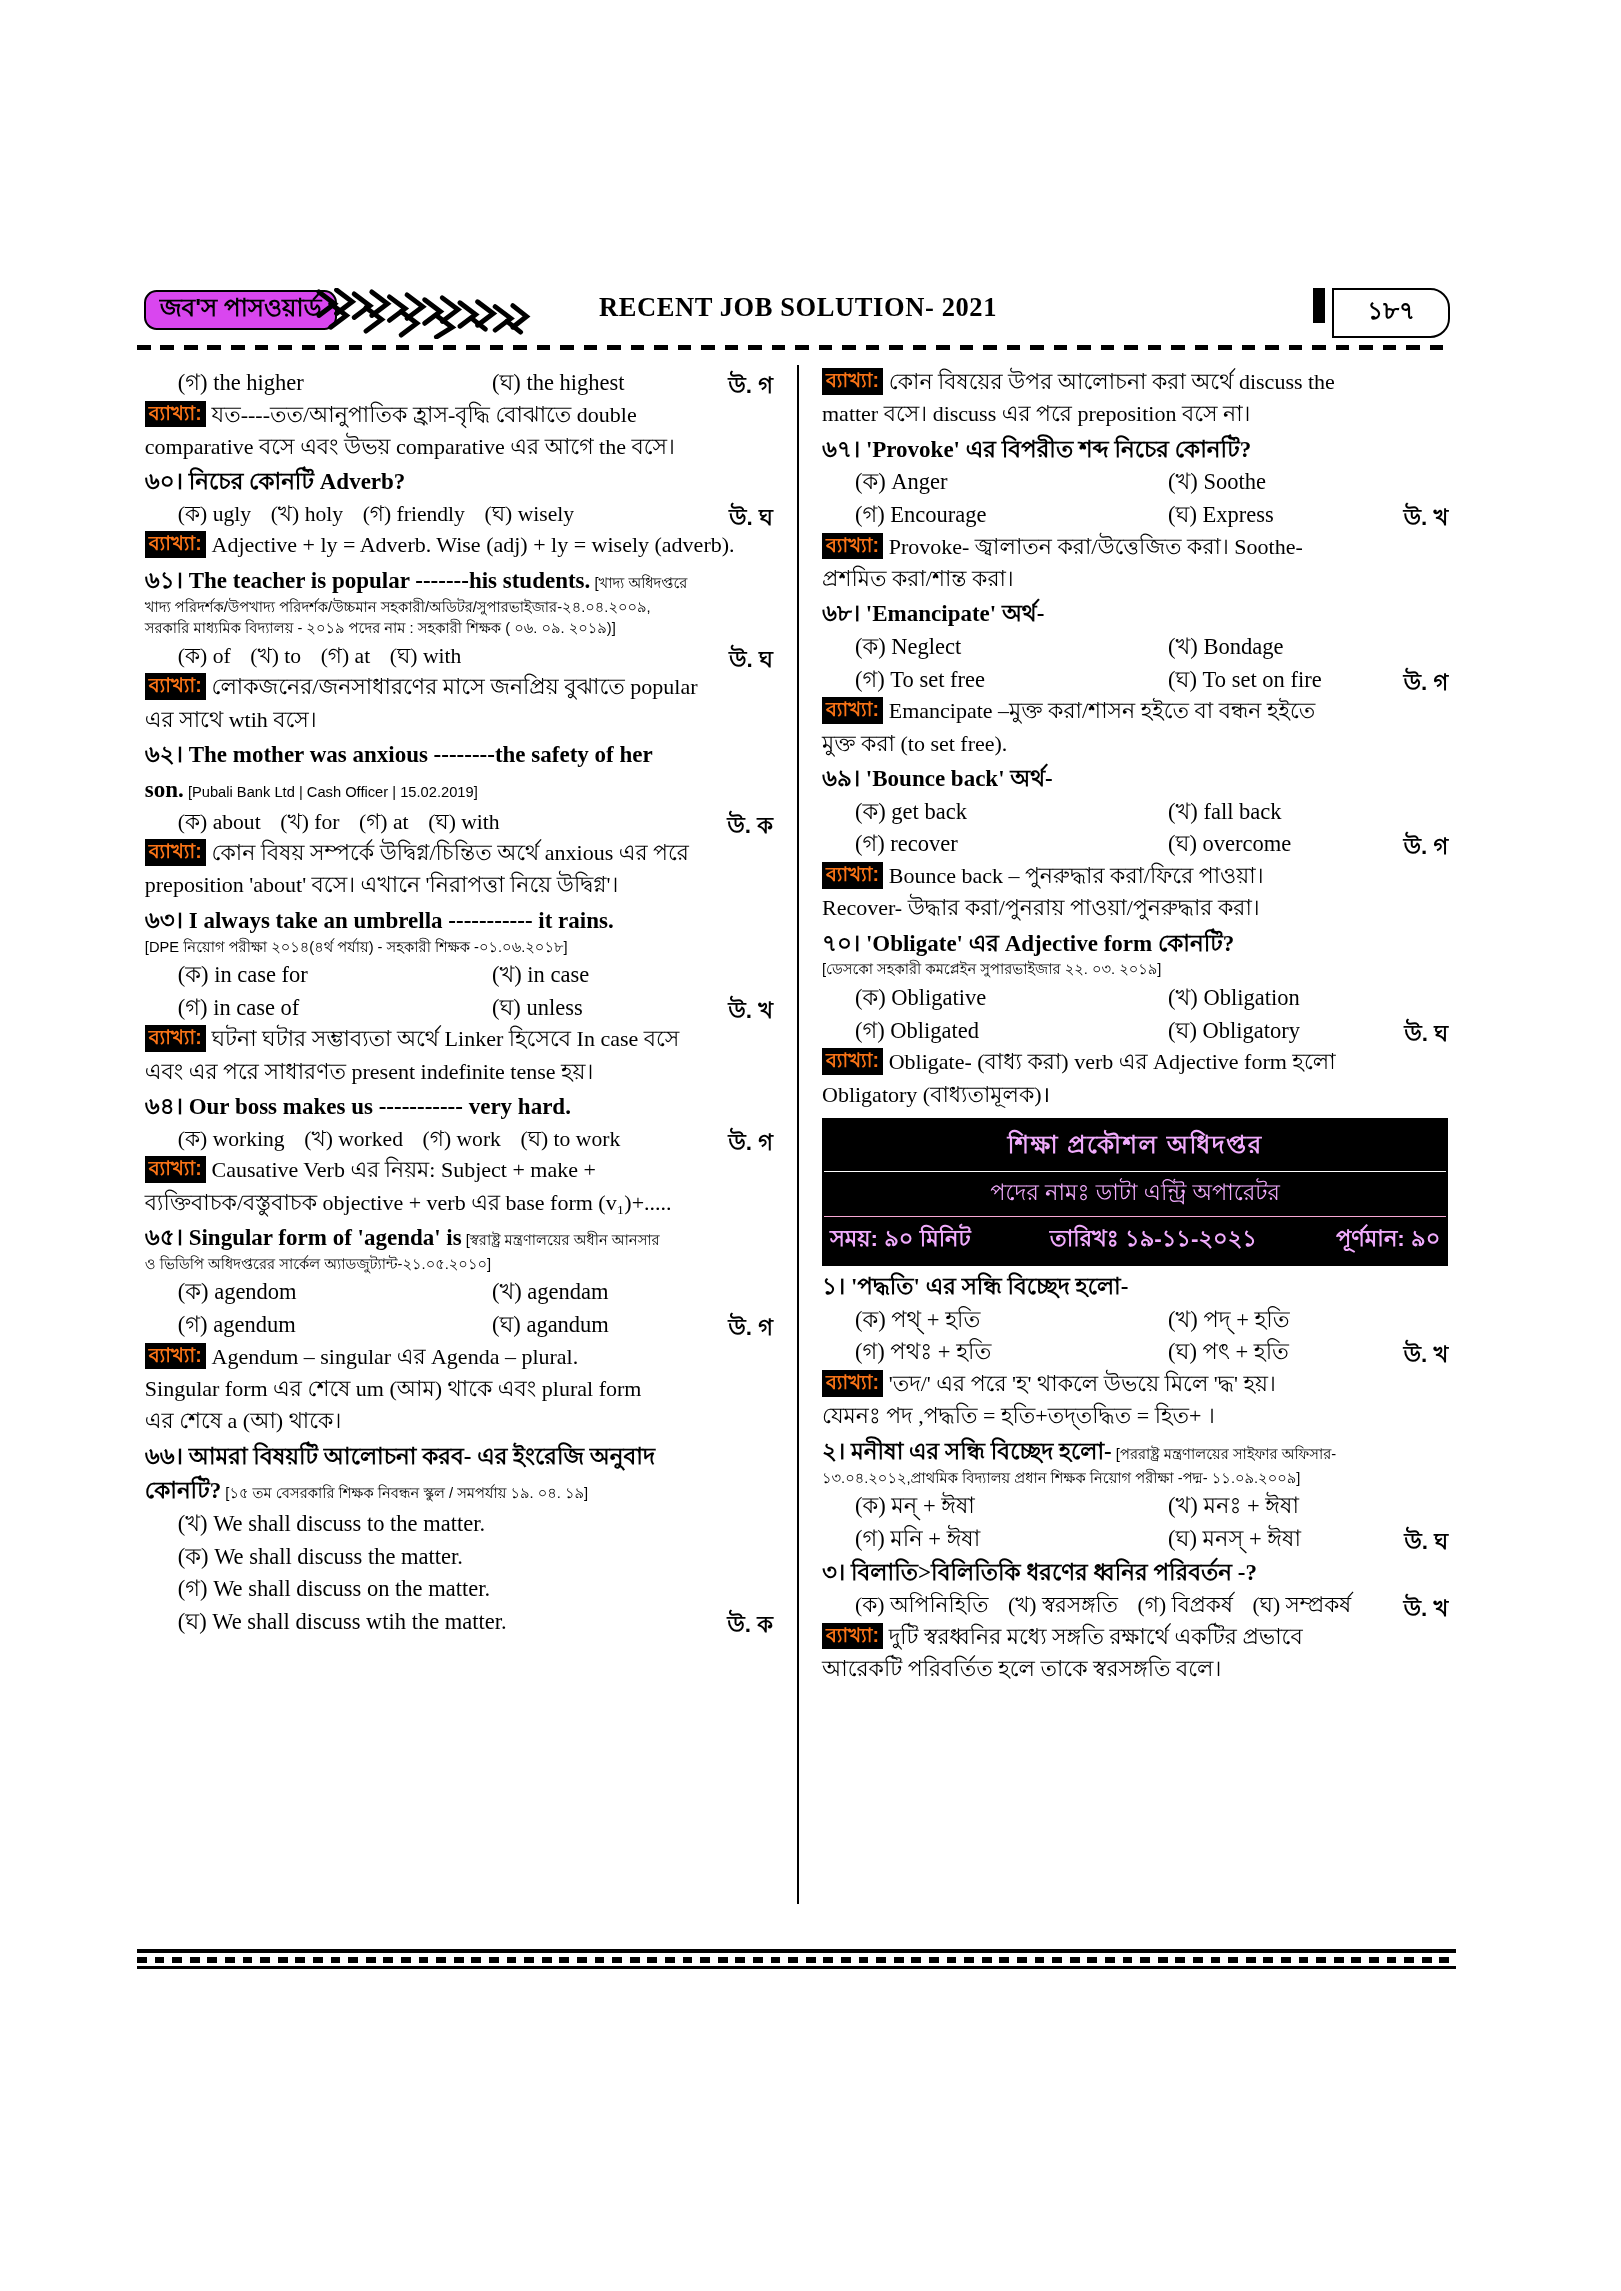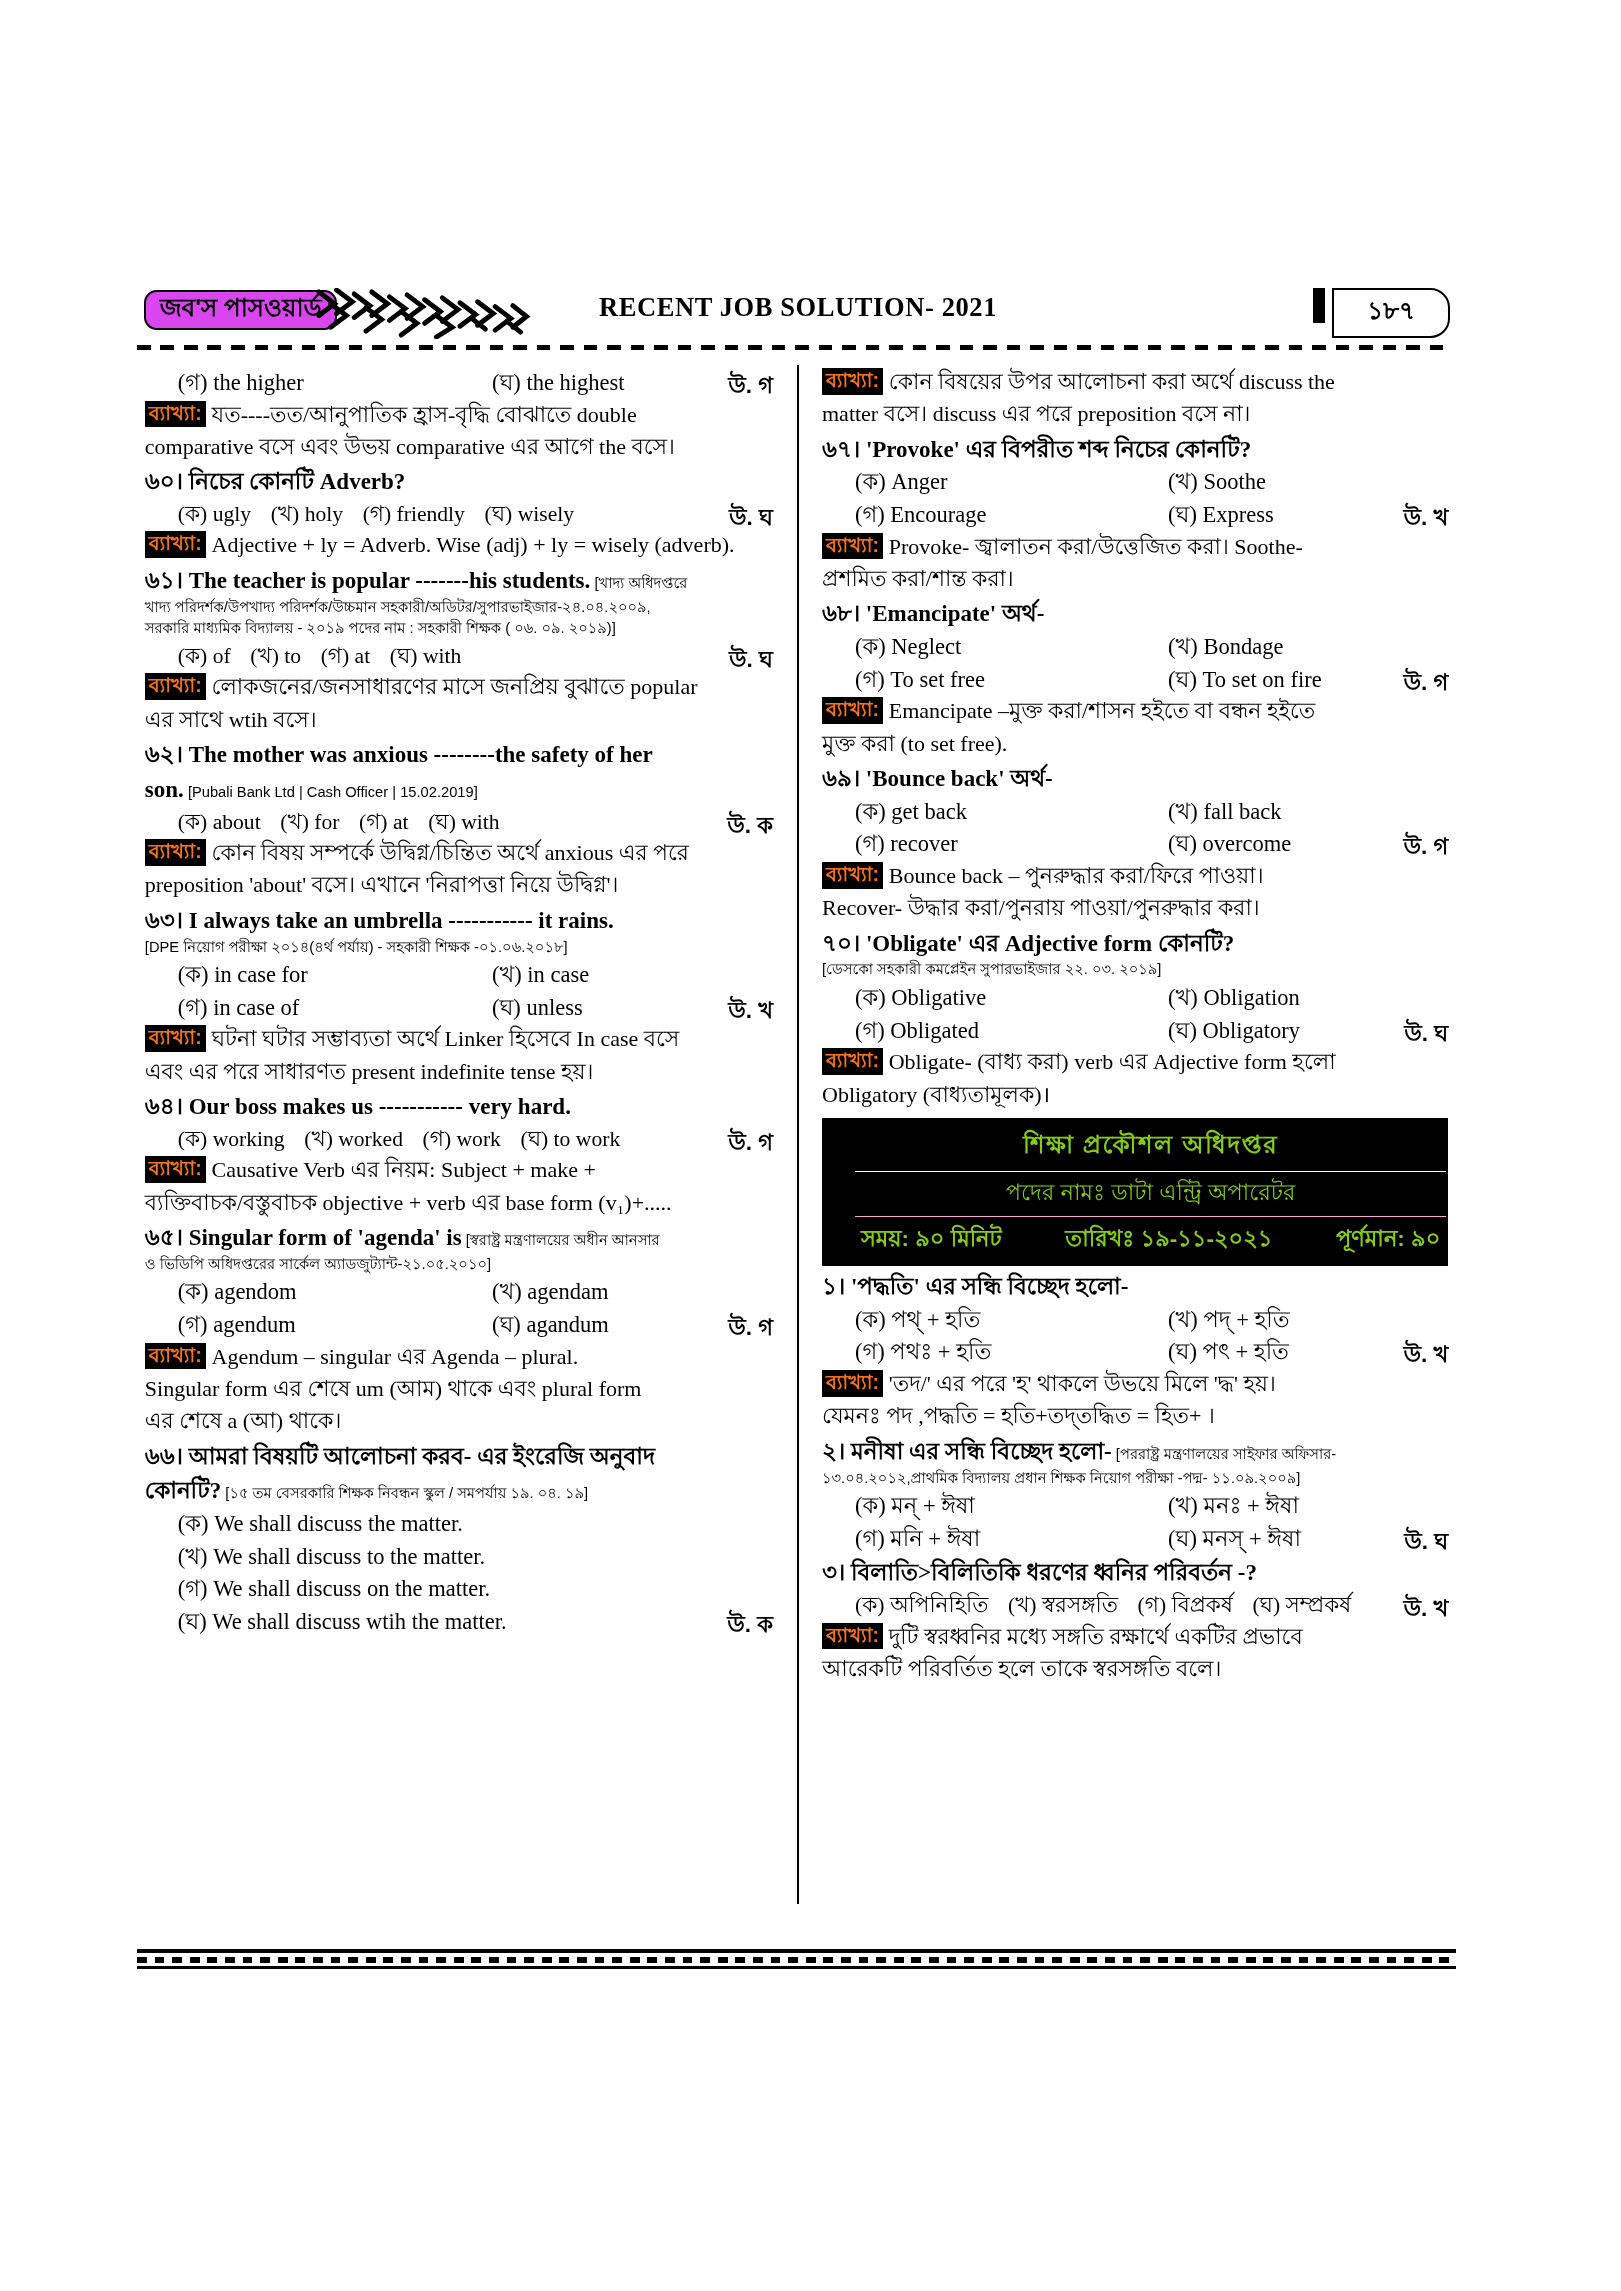--- a/index.html
+++ b/index.html
@@ -101,24 +101,23 @@
   .cont{font-size:22px;line-height:1.38;margin:1px 0 2px 0;}
   .ans{
     position:absolute;right:0;
     font-size:22.5px;font-weight:bold;white-space:nowrap;
     font-family:"Liberation Sans","DejaVu Sans",sans-serif;
   }
   .row-ans{position:relative;}
 
   
   .banner{
-    border:2px solid #000;background:#000;color:#84cc16;
+    border:2px solid #000;background:#000;color:#f0abfc;
     margin:7.8px 0 5.9px 0;
     font-family:"Liberation Sans","DejaVu Sans",sans-serif;
-    padding-left:31px;
   }
   .banner .b1{
     text-align:center;font-size:24.5px;font-weight:bold;
     letter-spacing:1.5px;padding:5.9px 0 4.9px 0;
   }
   .banner .b2{
     text-align:center;font-size:22.5px;padding:2.9px 0 3.9px 0;
     border-top:1px solid #fff;
   }
   .banner .b3{
@@ -253,24 +252,24 @@
           <div class="o">(গ) agendum</div>
           <div class="o">(ঘ) agandum</div>
           <span class="ans">উ. গ</span>
         </div>
         <div class="expl"><span class="tag">ব্যাখ্যা:</span><span>Agendum – singular এর Agenda – plural.</span></div>
         <div class="cont">Singular form এর শেষে um (আম) থাকে এবং plural form</div>
         <div class="cont">এর শেষে a (আ) থাকে।</div>
         <div class="qline"><span class="qnum">৬৬। </span><span>আমরা বিষয়টি আলোচনা করব- এর ইংরেজি অনুবাদ</span></div>
         <div class="qline"><span>কোনটি?</span><span class="src"> [১৫ তম বেসরকারি শিক্ষক নিবন্ধন স্কুল / সমপর্যায় ১৯. ০৪. ১৯]</span></div>
         <div class="opts row-ans">
+          <div class="o" style="padding-left: 33px;">(খ) We shall discuss to the matter.</div>
+        </div>
+        <div class="opts row-ans">
           <div class="o" style="padding-left: 33px;">(ক) We shall discuss the matter.</div>
-        </div>
-        <div class="opts row-ans">
-          <div class="o" style="padding-left: 33px;">(খ) We shall discuss to the matter.</div>
         </div>
         <div class="opts row-ans">
           <div class="o" style="padding-left: 33px;">(গ) We shall discuss on the matter.</div>
         </div>
         <div class="opts row-ans">
           <div class="o" style="padding-left: 33px;">(ঘ) We shall discuss wtih the matter.</div>
           <span class="ans">উ. ক</span>
         </div>
       </div>
     <div class="col right" id="col-right">

